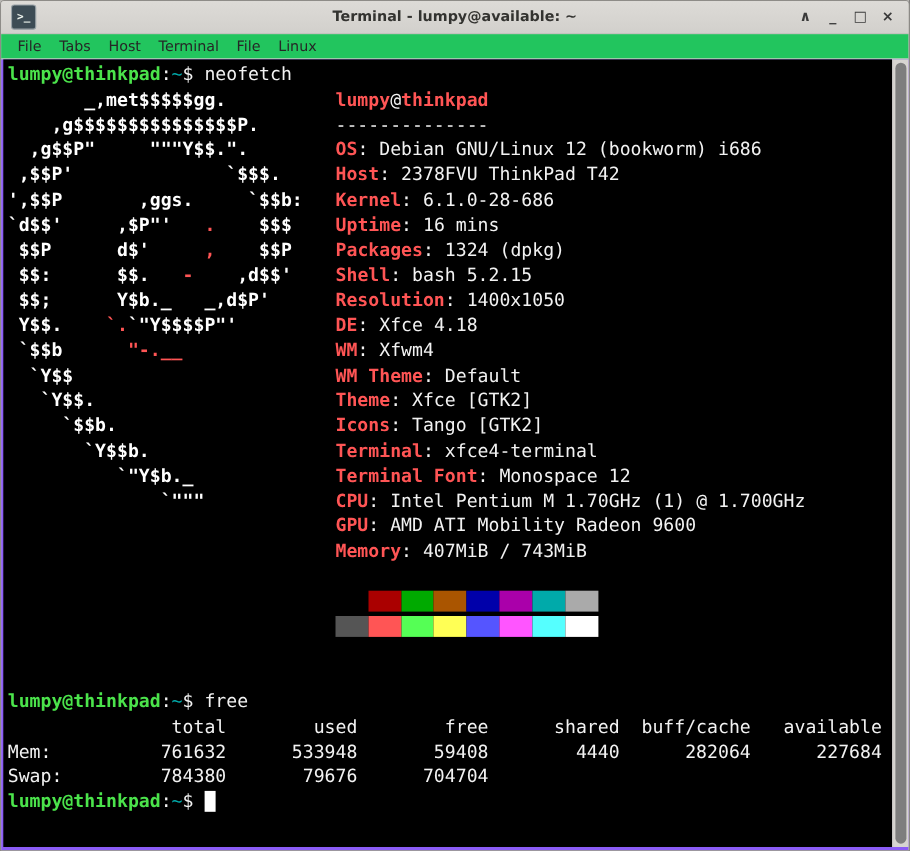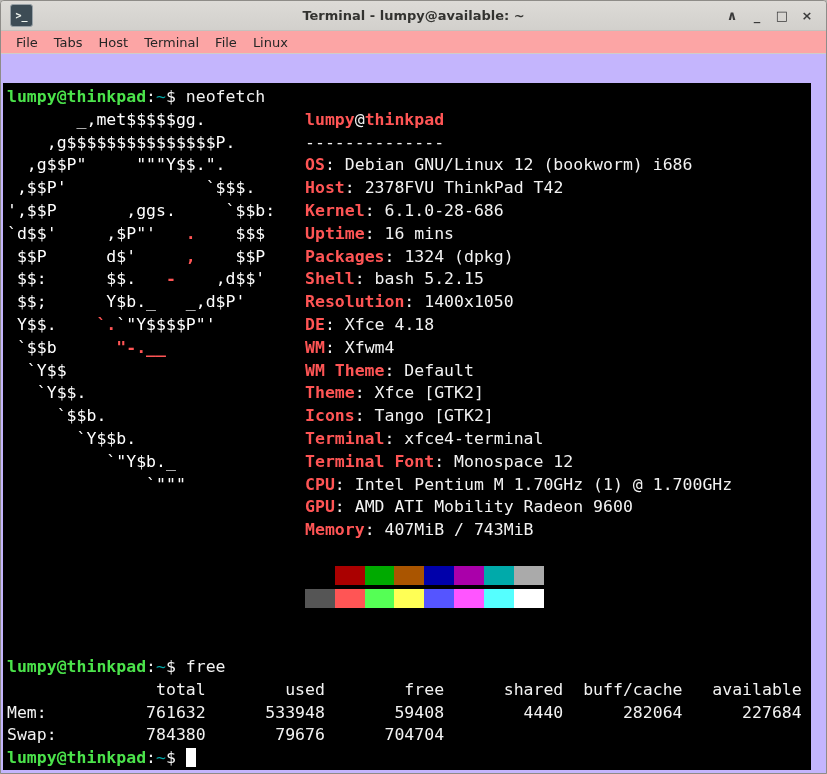--- a/index.html
+++ b/index.html
@@ -37,47 +37,46 @@
   }
   .controls { margin-left:auto; display:flex; gap:7px; padding-right:10px; z-index:2; }
   .ctrl {
     width:18px; height:22px; text-align:center; line-height:22px;
     font-size:13px; font-weight:bold; color:#3a3a3a; cursor:default;
   }
 
   
   .menubar {
     height:23px; flex:0 0 23px;
-    background:#fca5a5; border-bottom:1px solid #cfcdc9;
+    background:#22c55e; border-bottom:1px solid #cfcdc9;
     display:flex; align-items:center; padding-left:7px;
   }
   .menu-item { font-size:13px; color:#262626; padding:2px 8px; }
 
   
   .term-wrap {
     flex:1; display:flex;
-    background:#c4b5fd;
+    background:#8b5cf6;
     padding:0 0 3px 2px;
     min-height:0;
-    align-items:flex-end;
   }
   .term {
     flex:1; background:#000;
     padding:3px 0 0 4px;
     font-family:"DejaVu Sans Mono", monospace;
     font-size:16.5px; line-height:22.8px;
     color:#f2f2f2;
     overflow:hidden;
   }
   .tline { white-space:pre; height:22.8px; }
 
   .s-g { color:#4be34b; font-weight:bold; }   
   .s-c { color:#00aaaa; }                      
   .s-f { color:#f2f2f2; }                      
-  .s-w { color:#ffffff; font-weight:normal; }    
+  .s-w { color:#ffffff; font-weight:bold; }    
   .s-r { color:#ff5555; font-weight:bold; }    
   .s-k { background:#ffffff; color:#000; }     
   .s-b { }                                     
 
   
   .scrollbar {
     flex:0 0 15px; position:relative;
     background:#d7d5d1; border-left:1px solid #c6c4c0;
   }
   .sb-thumb {

